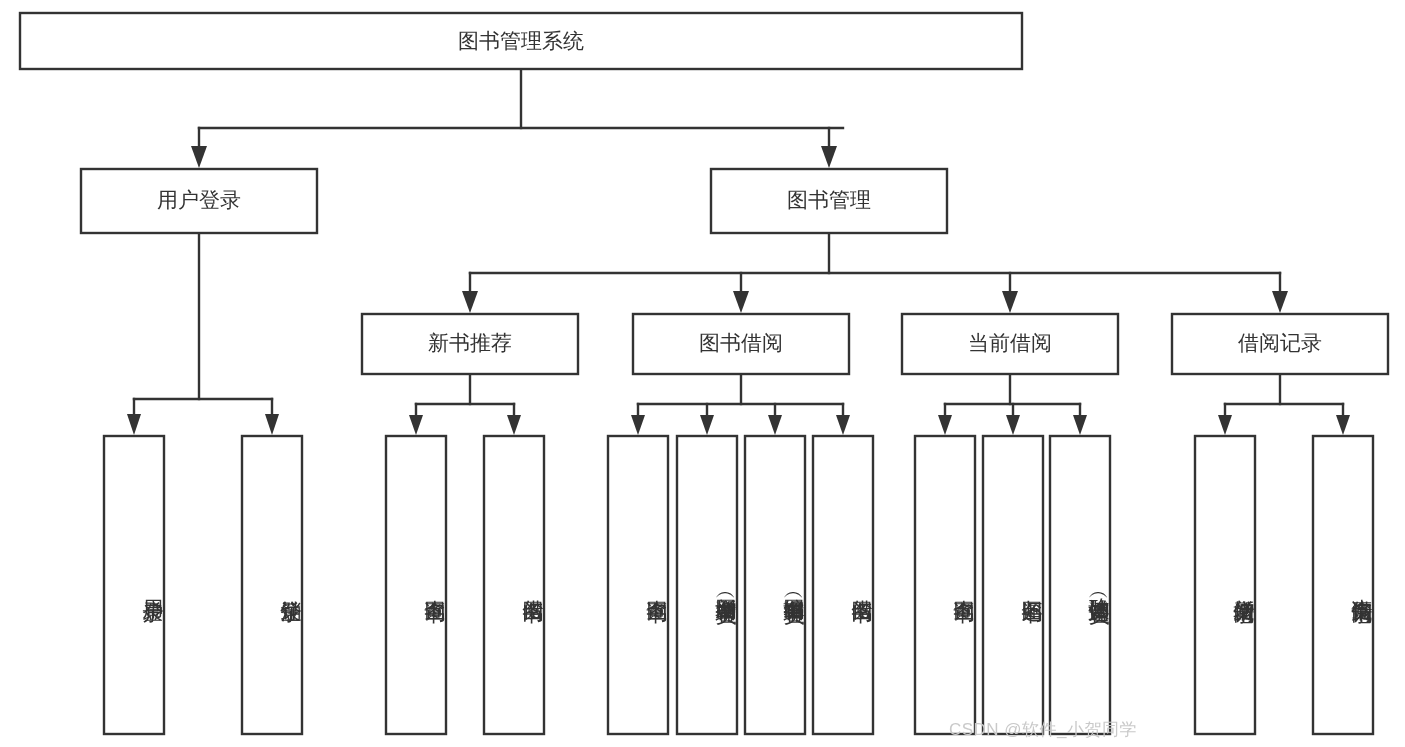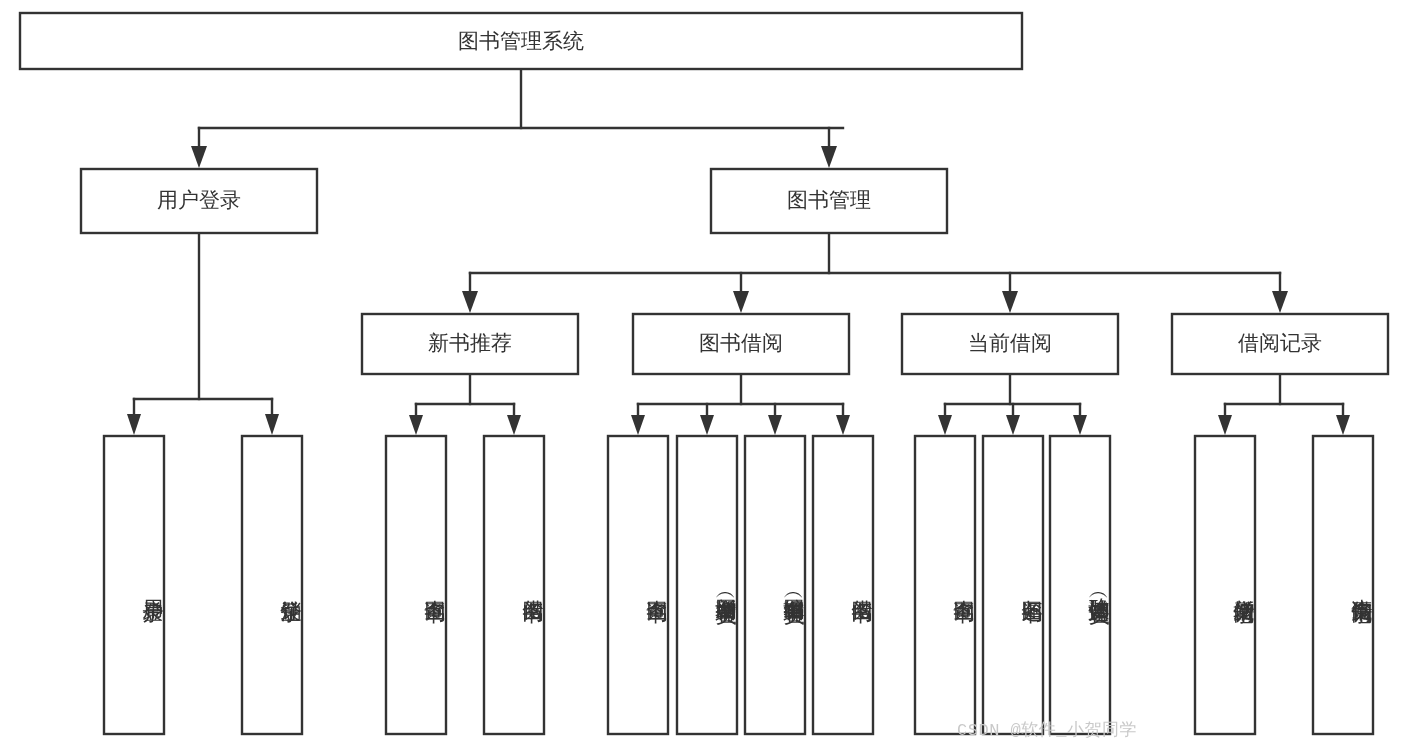--- a/index.html
+++ b/index.html
@@ -60,21 +60,21 @@
     display: flex;
     align-items: flex-start;
     justify-content: center;
     white-space: nowrap;
     pointer-events: none;
   }
   .watermark {
     position: absolute;
     right: 8px;
     bottom: 6px;
-    font-family: Liberation Mono, monospace;
+    font-family: Liberation Sans, sans-serif;
     font-size: 17px;
     color: #c9c9c9;
     letter-spacing: 0.5px;
     white-space: nowrap;
   }
 </style>
 </head>
 <body>
 
 <div id="diagram-root">

